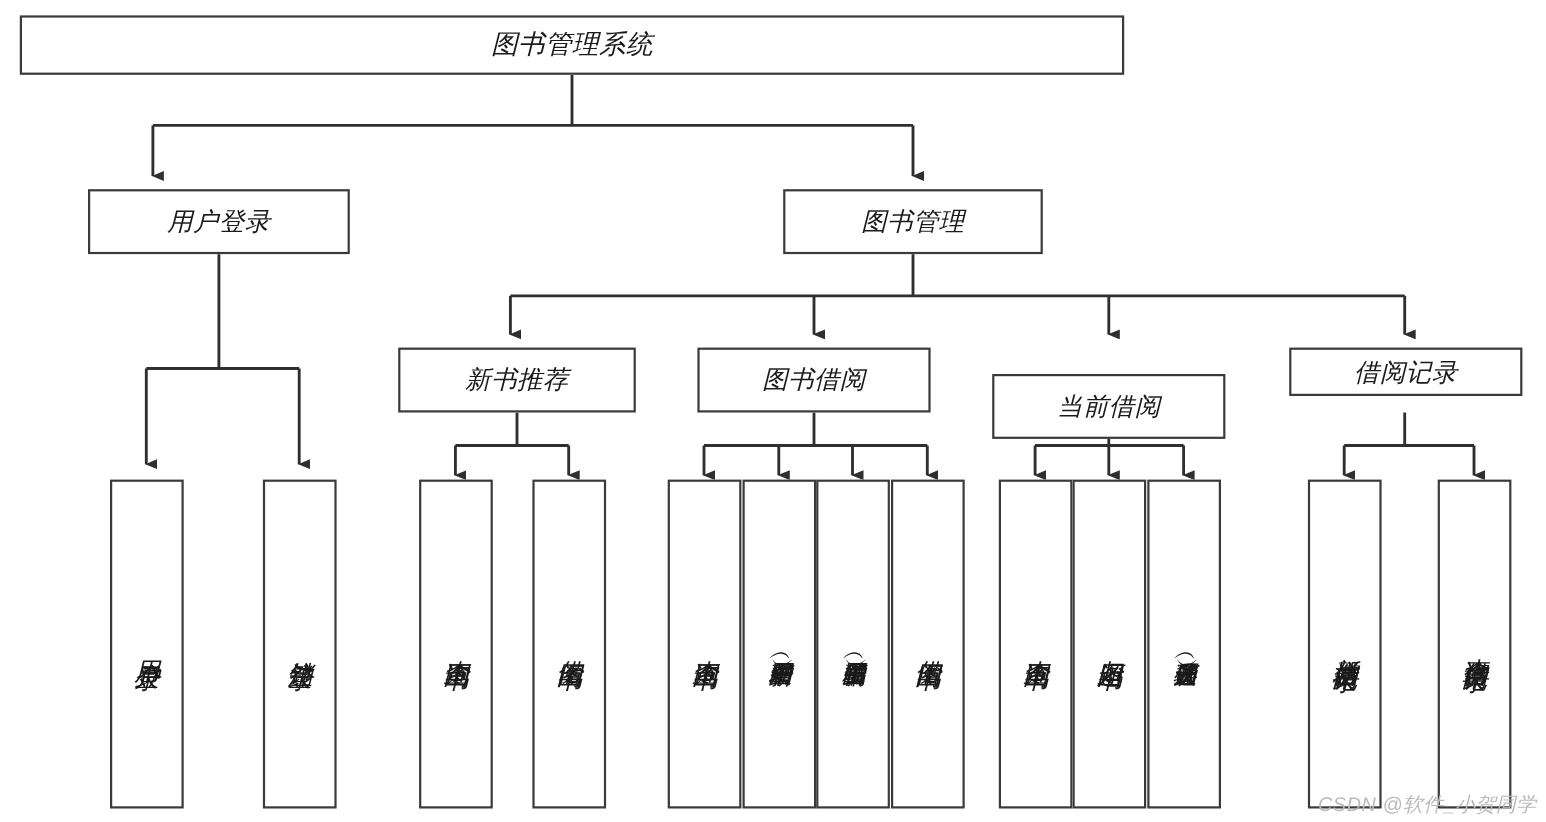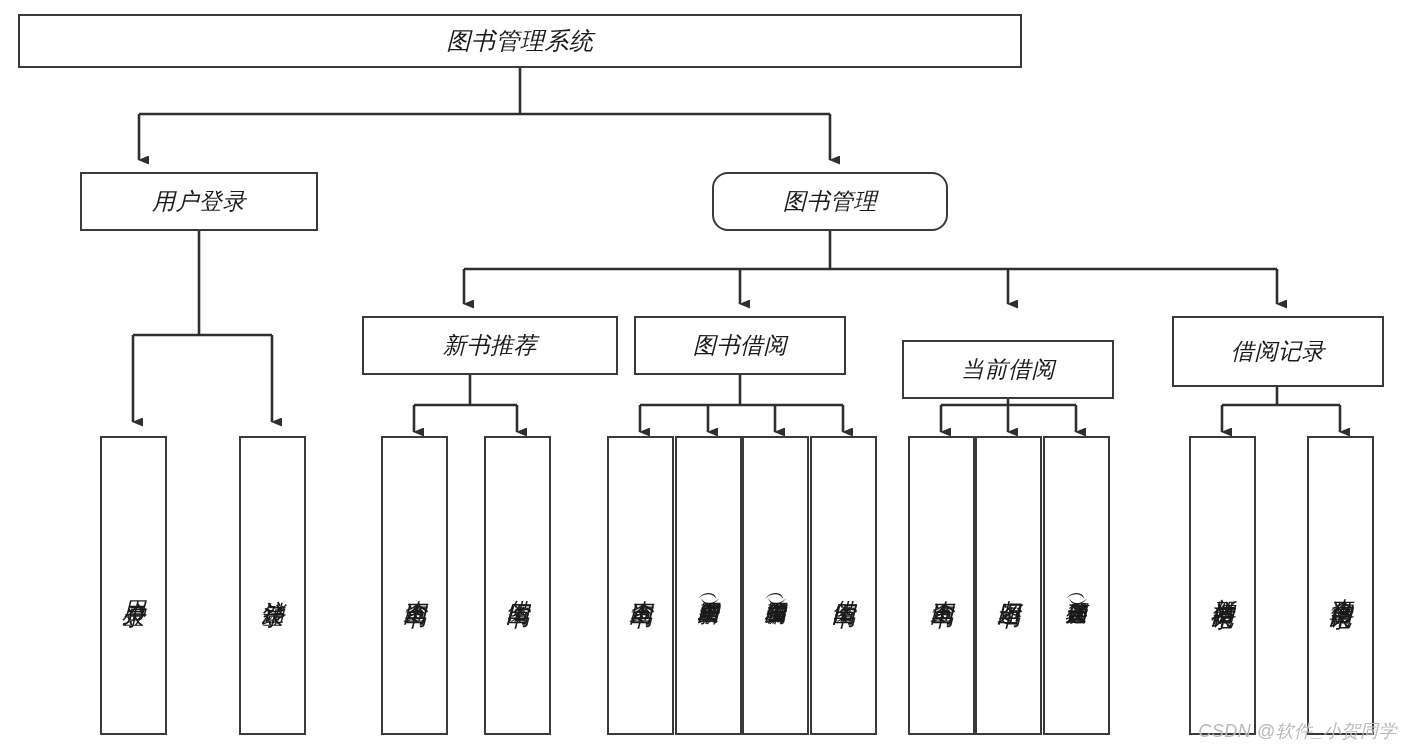--- a/index.html
+++ b/index.html
@@ -138,34 +138,34 @@
     </g>
   </svg>
 
   <div class="node root horizontal" style="left:18px; top:14px; width:1004px; height:54px;">
     <span class="label">图书管理系统</span>
   </div>
 
   <div class="node horizontal" style="left:80px; top:172px; width:238px; height:59px;">
     <span class="label">用户登录</span>
   </div>
-  <div class="node horizontal" style="left:712px; top:172px; width:236px; height:59px;border-radius:16px;">
+  <div class="node horizontal" style="left:712px; top:172px; width:236px; height:59px;">
     <span class="label">图书管理</span>
   </div>
 
-  <div class="node horizontal" style="left:362px; top:316px; width:256px; height:59px;">
+  <div class="node horizontal" style="left:362px; top:316px; width:216px; height:59px;">
     <span class="label">新书推荐</span>
   </div>
   <div class="node horizontal" style="left:634px; top:316px; width:212px; height:59px;">
     <span class="label">图书借阅</span>
   </div>
   <div class="node horizontal" style="left:902px; top:316px; width:212px; height:59px;margin-top:24px;">
     <span class="label">当前借阅</span>
   </div>
-  <div class="node horizontal" style="left:1172px; top:316px; width:212px; height:71px;">
+  <div class="node horizontal" style="left:1172px; top:316px; width:212px; height:44px;">
     <span class="label">借阅记录</span>
   </div>
 
   <div class="node vertical" style="left:100px; top:436px; width:67px; height:299px;">
     <span class="label">用户登录</span>
   </div>
   <div class="node vertical" style="left:239px; top:436px; width:67px; height:299px;">
     <span class="label">注销登录</span>
   </div>
 

